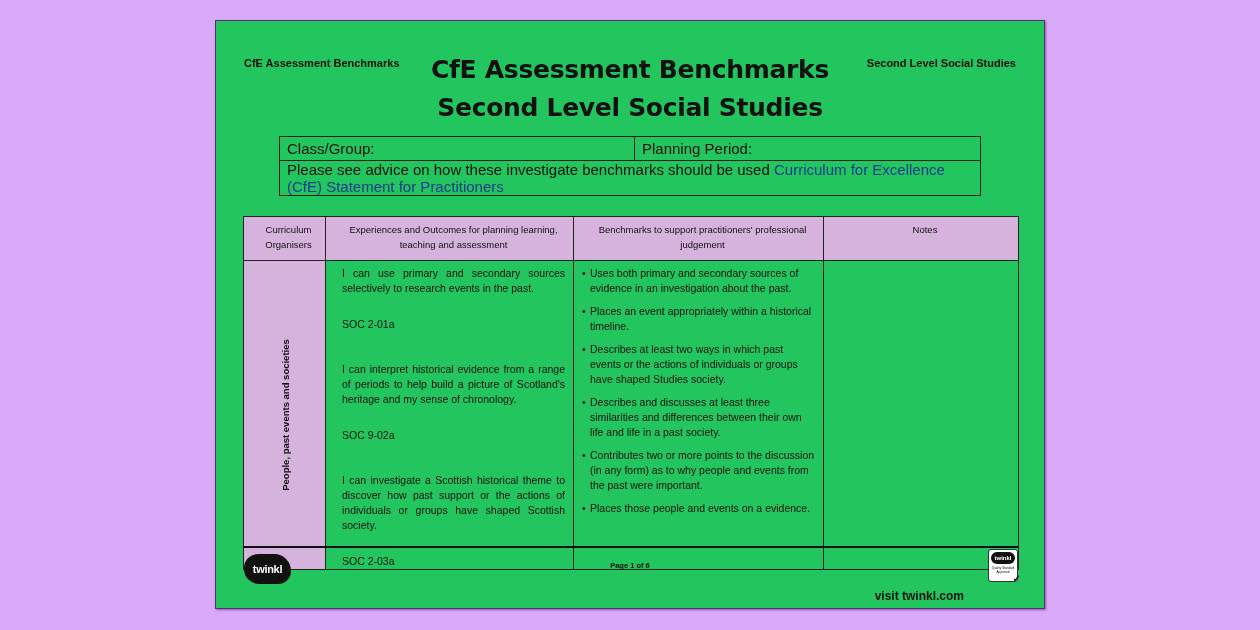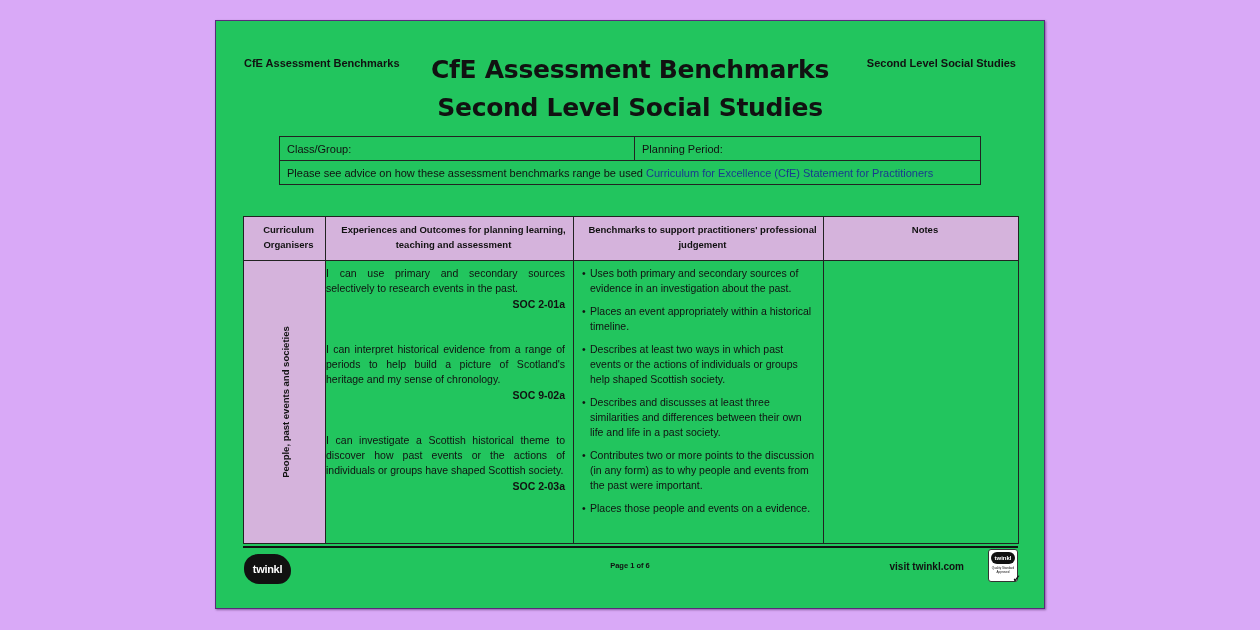--- a/index.html
+++ b/index.html
@@ -33,40 +33,40 @@
       text-align: center;
       font-size: 25px; font-weight: bold;
       line-height: 38px;
       font-family: "DejaVu Sans", sans-serif;
       letter-spacing: -0.3px;
     }
     .info-table {
       position: absolute; left: 63px; top: 115px;
       width: 702px;
       border-collapse: collapse;
-      font-size: 11px;
+      font-size: 15px;
     }
     .info-table td {
       border: 1.5px solid #222;
       height: 23px;
       padding: 0 7px;
       vertical-align: middle;
     }
     .link { color: #1a3a8f; }
     .main-table {
       position: absolute; left: 27px; top: 195px;
       width: 775px;
       border-collapse: collapse;
       font-size: 10.5px;
       table-layout: fixed;
     }
     .main-table th {
       background: #d5b3dc;
       border: 1.5px solid #222;
-      font-size: 9.5px; font-weight: bold;
+      font-size: 9.5px; font-weight: normal;
       height: 38px;
       vertical-align: top;
       padding: 5px 6px 0 14px;
       line-height: 15px;
       text-align: center;
     }
     .main-table td {
       border: 1.5px solid #222;
       vertical-align: top;
       height: 282px;
@@ -77,30 +77,30 @@
       position: relative;
     }
     .organiser-text {
       position: absolute;
       left: 50%; top: 50%;
       transform: translate(-50%, -50%) rotate(-90deg);
       white-space: nowrap;
       font-size: 9.5px; font-weight: bold;
     }
     .eo {
-      padding: 5px 8px 0 0;
+      padding: 5px 8px 0 16px;
       text-align: justify;
       line-height: 15px;
     }
     .eo-item { margin-bottom: 0; }
     .eo-text { display: block; }
     .eo-code {
-      display: block; text-align: right;
-      font-weight: bold;
-      margin-top: 1px;
+      display: block; text-align: left;
+      font-weight: normal;
+      margin-top: 21px;
     }
     .gap1 { height: 30px; }
     .gap2 { height: 30px; }
     .bm { padding: 5px 8px 0 8px; line-height: 15px; }
     .bm-item { display: flex; margin-bottom: 8px; }
     .bullet { width: 8px; flex: none; }
     .footer-rule {
       position: absolute; left: 27px; top: 525px;
       width: 775px; height: 2px; background: #111;
     }
@@ -111,22 +111,22 @@
       border-radius: 15px 18px 14px 16px;
       font-size: 11px; font-weight: bold;
       display: flex; align-items: center; justify-content: center;
       letter-spacing: -0.3px;
     }
     .page-num {
       position: absolute; left: 0; right: 0; top: 540px;
       text-align: center; font-size: 7.5px; font-weight: bold;
     }
     .visit {
-      position: absolute; right: 80px; top: 540px;
-      font-size: 10px; font-weight: bold;
+      position: absolute; right: 80px; top: 568px;
+      font-size: 12px; font-weight: bold;
     }
     .badge {
       position: absolute; right: 26px; top: 528px;
       width: 30px; height: 33px;
       border: 1px solid #333; border-radius: 3px;
       background: #fff;
       display: flex; flex-direction: column; align-items: center;
       padding-top: 2px; box-sizing: border-box;
     }
     .badge-logo {
@@ -152,21 +152,21 @@
   </div>
 
   <table class="info-table">
     <tbody>
         <tr>
       <td style="width:340px">Class/Group:</td>
       <td>Planning Period:</td>
     </tr>
     <tr>
       <td colspan="2">
-        <span>Please see advice on how these assessment benchmarks range be used </span><span class="link">Curriculum for Excellence (CfE) Statement for Practitioners</span>
+        <span>Please see advice on how these investigate benchmarks should be used </span><span class="link">Curriculum for Excellence (CfE) Statement for Practitioners</span>
       </td>
     </tr>
   </tbody>
     </table>
 
   <table class="main-table">
     <colgroup>
       <col style="width:82px">
       <col style="width:248px">
       <col style="width:250px">
@@ -189,38 +189,38 @@
             <span class="eo-text">I can use primary and secondary sources selectively to research events in the past.</span>
             <span class="eo-code">SOC 2-01a</span>
           </div>
           <div class="gap1"></div>
           <div class="eo-item">
             <span class="eo-text">I can interpret historical evidence from a range of periods to help build a picture of Scotland's heritage and my sense of chronology.</span>
             <span class="eo-code">SOC 9-02a</span>
           </div>
           <div class="gap2"></div>
           <div class="eo-item">
-            <span class="eo-text">I can investigate a Scottish historical theme to discover how past events or the actions of individuals or groups have shaped Scottish society.</span>
+            <span class="eo-text">I can investigate a Scottish historical theme to discover how past support or the actions of individuals or groups have shaped Scottish society.</span>
             <span class="eo-code">SOC 2-03a</span>
           </div>
         </div>
       </td>
       <td>
         <div class="bm">
           <div class="bm-item">
                 <span class="bullet">•</span>
                 <span>Uses both primary and secondary sources of evidence in an investigation about the past.</span>
               </div>
           <div class="bm-item">
                 <span class="bullet">•</span>
                 <span>Places an event appropriately within a historical timeline.</span>
               </div>
           <div class="bm-item">
                 <span class="bullet">•</span>
-                <span>Describes at least two ways in which past events or the actions of individuals or groups help shaped Scottish society.</span>
+                <span>Describes at least two ways in which past events or the actions of individuals or groups have shaped Studies society.</span>
               </div>
           <div class="bm-item">
                 <span class="bullet">•</span>
                 <span>Describes and discusses at least three similarities and differences between their own life and life in a past society.</span>
               </div>
           <div class="bm-item">
                 <span class="bullet">•</span>
                 <span>Contributes two or more points to the discussion (in any form) as to why people and events from the past were important.</span>
               </div>
           <div class="bm-item">

